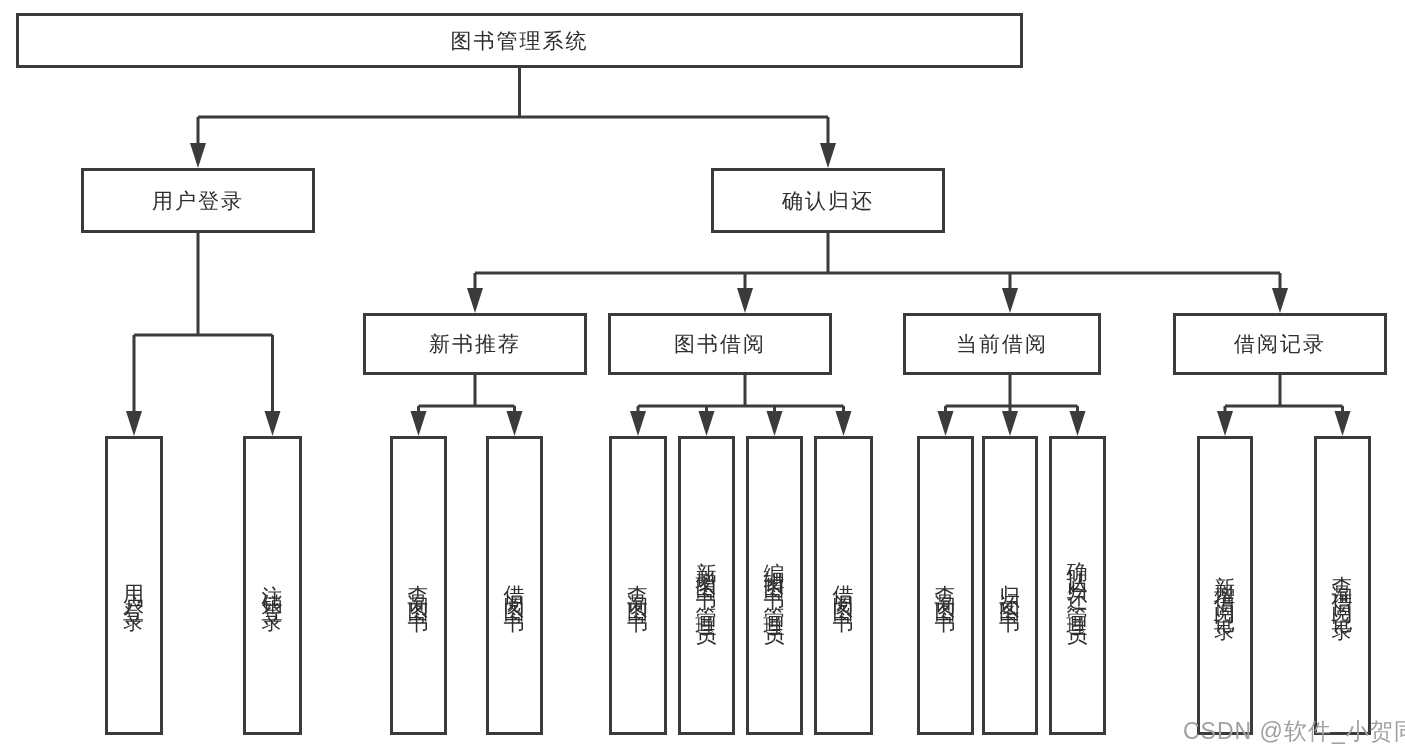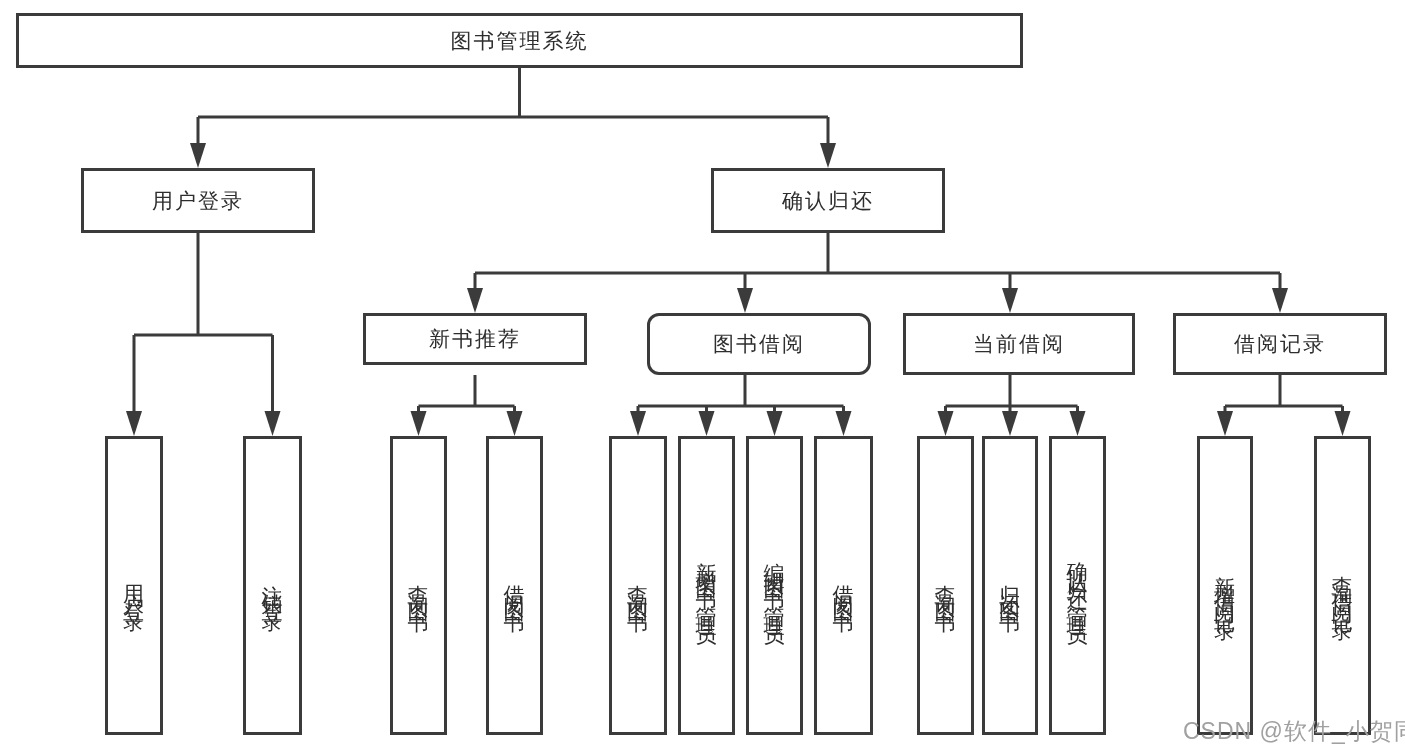--- a/index.html
+++ b/index.html
@@ -44,23 +44,23 @@
     line-height: 1;
     letter-spacing: 9px;
     white-space: nowrap;
   }
   
   .n-root   { left: 16px;   top: 13px;  width: 1007px; height: 55px; text-align: right; }
   
   .n-user   { left: 81px;   top: 168px; width: 234px;  height: 65px; }
   .n-mgmt   { left: 711px;  top: 168px; width: 234px;  height: 65px; }
   
-  .n-rec    { left: 363px;  top: 313px; width: 224px;  height: 52px; }
-  .n-borrow { left: 647px;  top: 313px; width: 224px;  height: 62px; border-radius: 12px; }
-  .n-cur    { left: 903px;  top: 313px; width: 232px;  height: 62px; }
+  .n-rec    { left: 363px;  top: 313px; width: 224px;  height: 62px; }
+  .n-borrow { left: 608px;  top: 313px; width: 224px;  height: 62px; }
+  .n-cur    { left: 903px;  top: 313px; width: 198px;  height: 62px; }
   .n-hist   { left: 1173px; top: 313px; width: 214px;  height: 62px; }
   
   .leaf { top: 436px; height: 299px; }
   .n-l0  { left: 105px;  width: 58px; }
   .n-l1  { left: 243px;  width: 59px; }
   .n-l2  { left: 390px;  width: 57px; }
   .n-l3  { left: 486px;  width: 57px; }
   .n-l4  { left: 609px;  width: 58px; }
   .n-l5  { left: 678px;  width: 57px; }
   .n-l6  { left: 746px;  width: 57px; }

